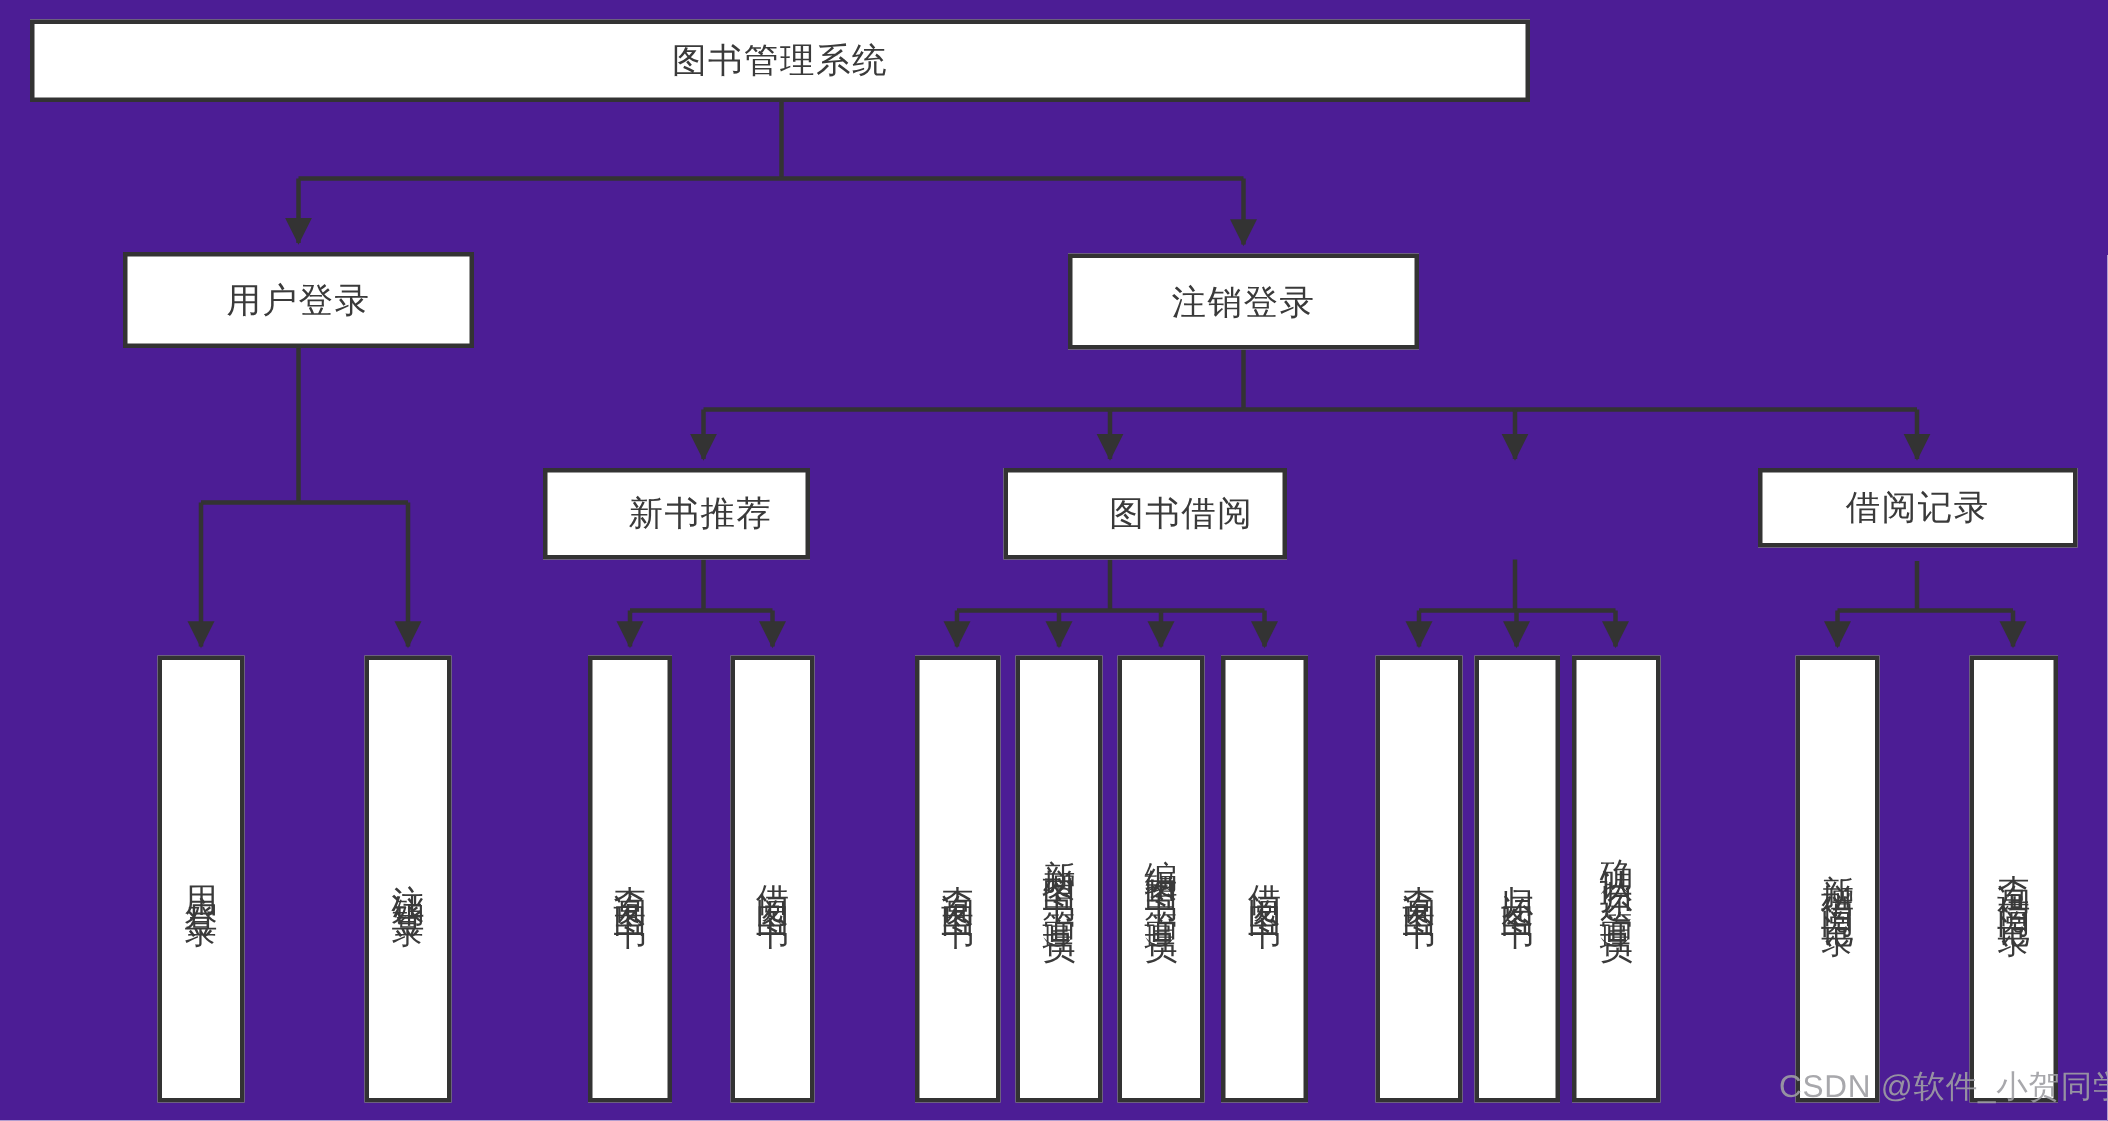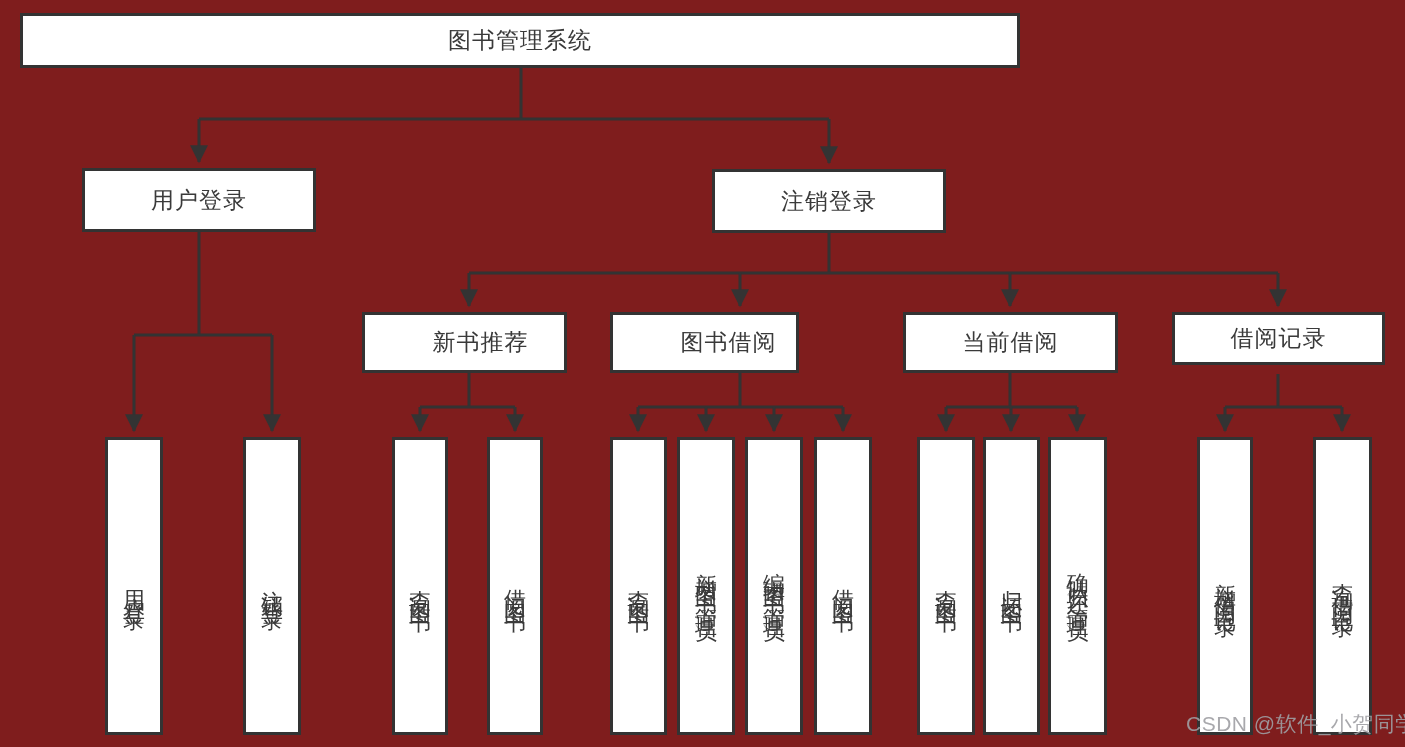--- a/index.html
+++ b/index.html
@@ -5,21 +5,21 @@
   html, body {
     margin: 0;
     padding: 0;
     background: #ffffff;
     font-family: "Liberation Sans", "DejaVu Sans", sans-serif;
   }
   #canvas {
     position: relative;
     width: 1405px;
     height: 747px;
-    background: #7f1d1d;
+    background: #4c1d95;
     overflow: hidden;
   }
   #wires {
     position: absolute;
     left: 0; top: 0;
     width: 1405px;
     height: 747px;
   }
   .node {
     position: absolute;
@@ -132,28 +132,25 @@
     <span>图书管理系统</span>
   </div>
 
   <div class="node hbox" style="left:82px; top:168px; width:234px; height:64px;">
     <span>用户登录</span>
   </div>
   <div class="node hbox" style="left:712px; top:169px; width:234px; height:64px;">
     <span>注销登录</span>
   </div>
 
-  <div class="node hbox" style="left:362px; top:312px; width:205px; height:61px;padding-left:32px;">
+  <div class="node hbox" style="left:362px; top:312px; width:178px; height:61px;padding-left:32px;">
     <span>新书推荐</span>
   </div>
-  <div class="node hbox" style="left:610px; top:312px; width:189px; height:61px;padding-left:48px;">
+  <div class="node hbox" style="left:669px; top:312px; width:189px; height:61px;padding-left:48px;">
     <span>图书借阅</span>
-  </div>
-  <div class="node hbox" style="left:903px; top:312px; width:215px; height:61px;">
-    <span>当前借阅</span>
   </div>
   <div class="node hbox" style="left:1172px; top:312px; width:213px; height:53px;">
     <span>借阅记录</span>
   </div>
 
   <div class="node vbox" style="left:105px; top:437px; width:58px; height:298px;">
     <span>用户登录</span>
   </div>
   <div class="node vbox" style="left:243px; top:437px; width:58px; height:298px;">
     <span>注销登录</span>

